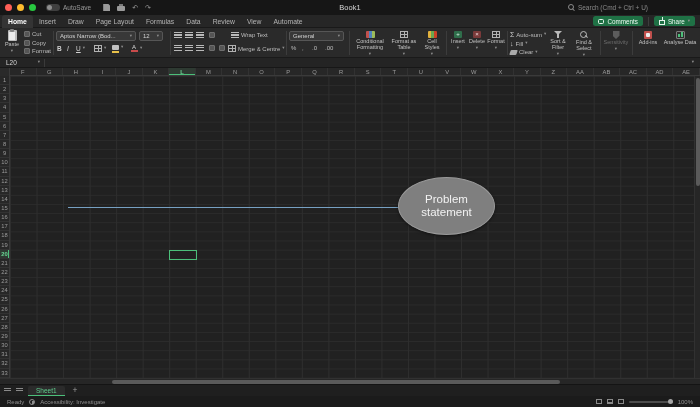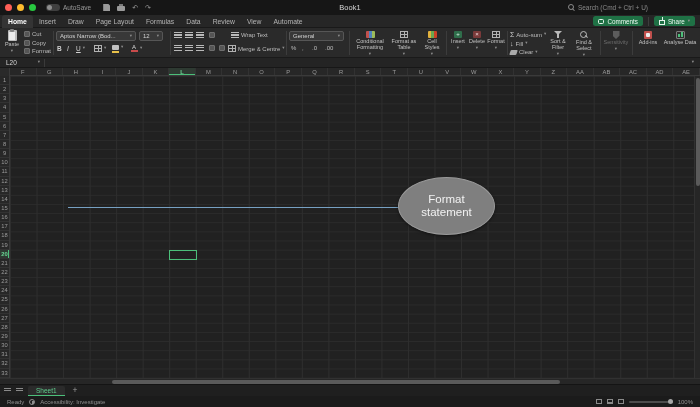--- a/index.html
+++ b/index.html
@@ -461,21 +461,21 @@
       <div class="rowh">29</div>
       <div class="rowh">30</div>
       <div class="rowh">31</div>
       <div class="rowh">32</div>
       <div class="rowh">33</div>
     </div>
 
   <div class="grid">
     <div class="hline"></div>
     <div class="ellipse">
-      <span>Format statement</span>
+      <span>Problem statement</span>
     </div>
     <div class="selcell" style="left: 159.231px; top: 173.879px; width: 27.5385px; height: 10.1515px;"></div>
   </div>
 
   <div class="vscroll">
     <div class="vthumb"></div>
   </div>
   <div class="hscroll">
     <div class="hthumb"></div>
   </div>

